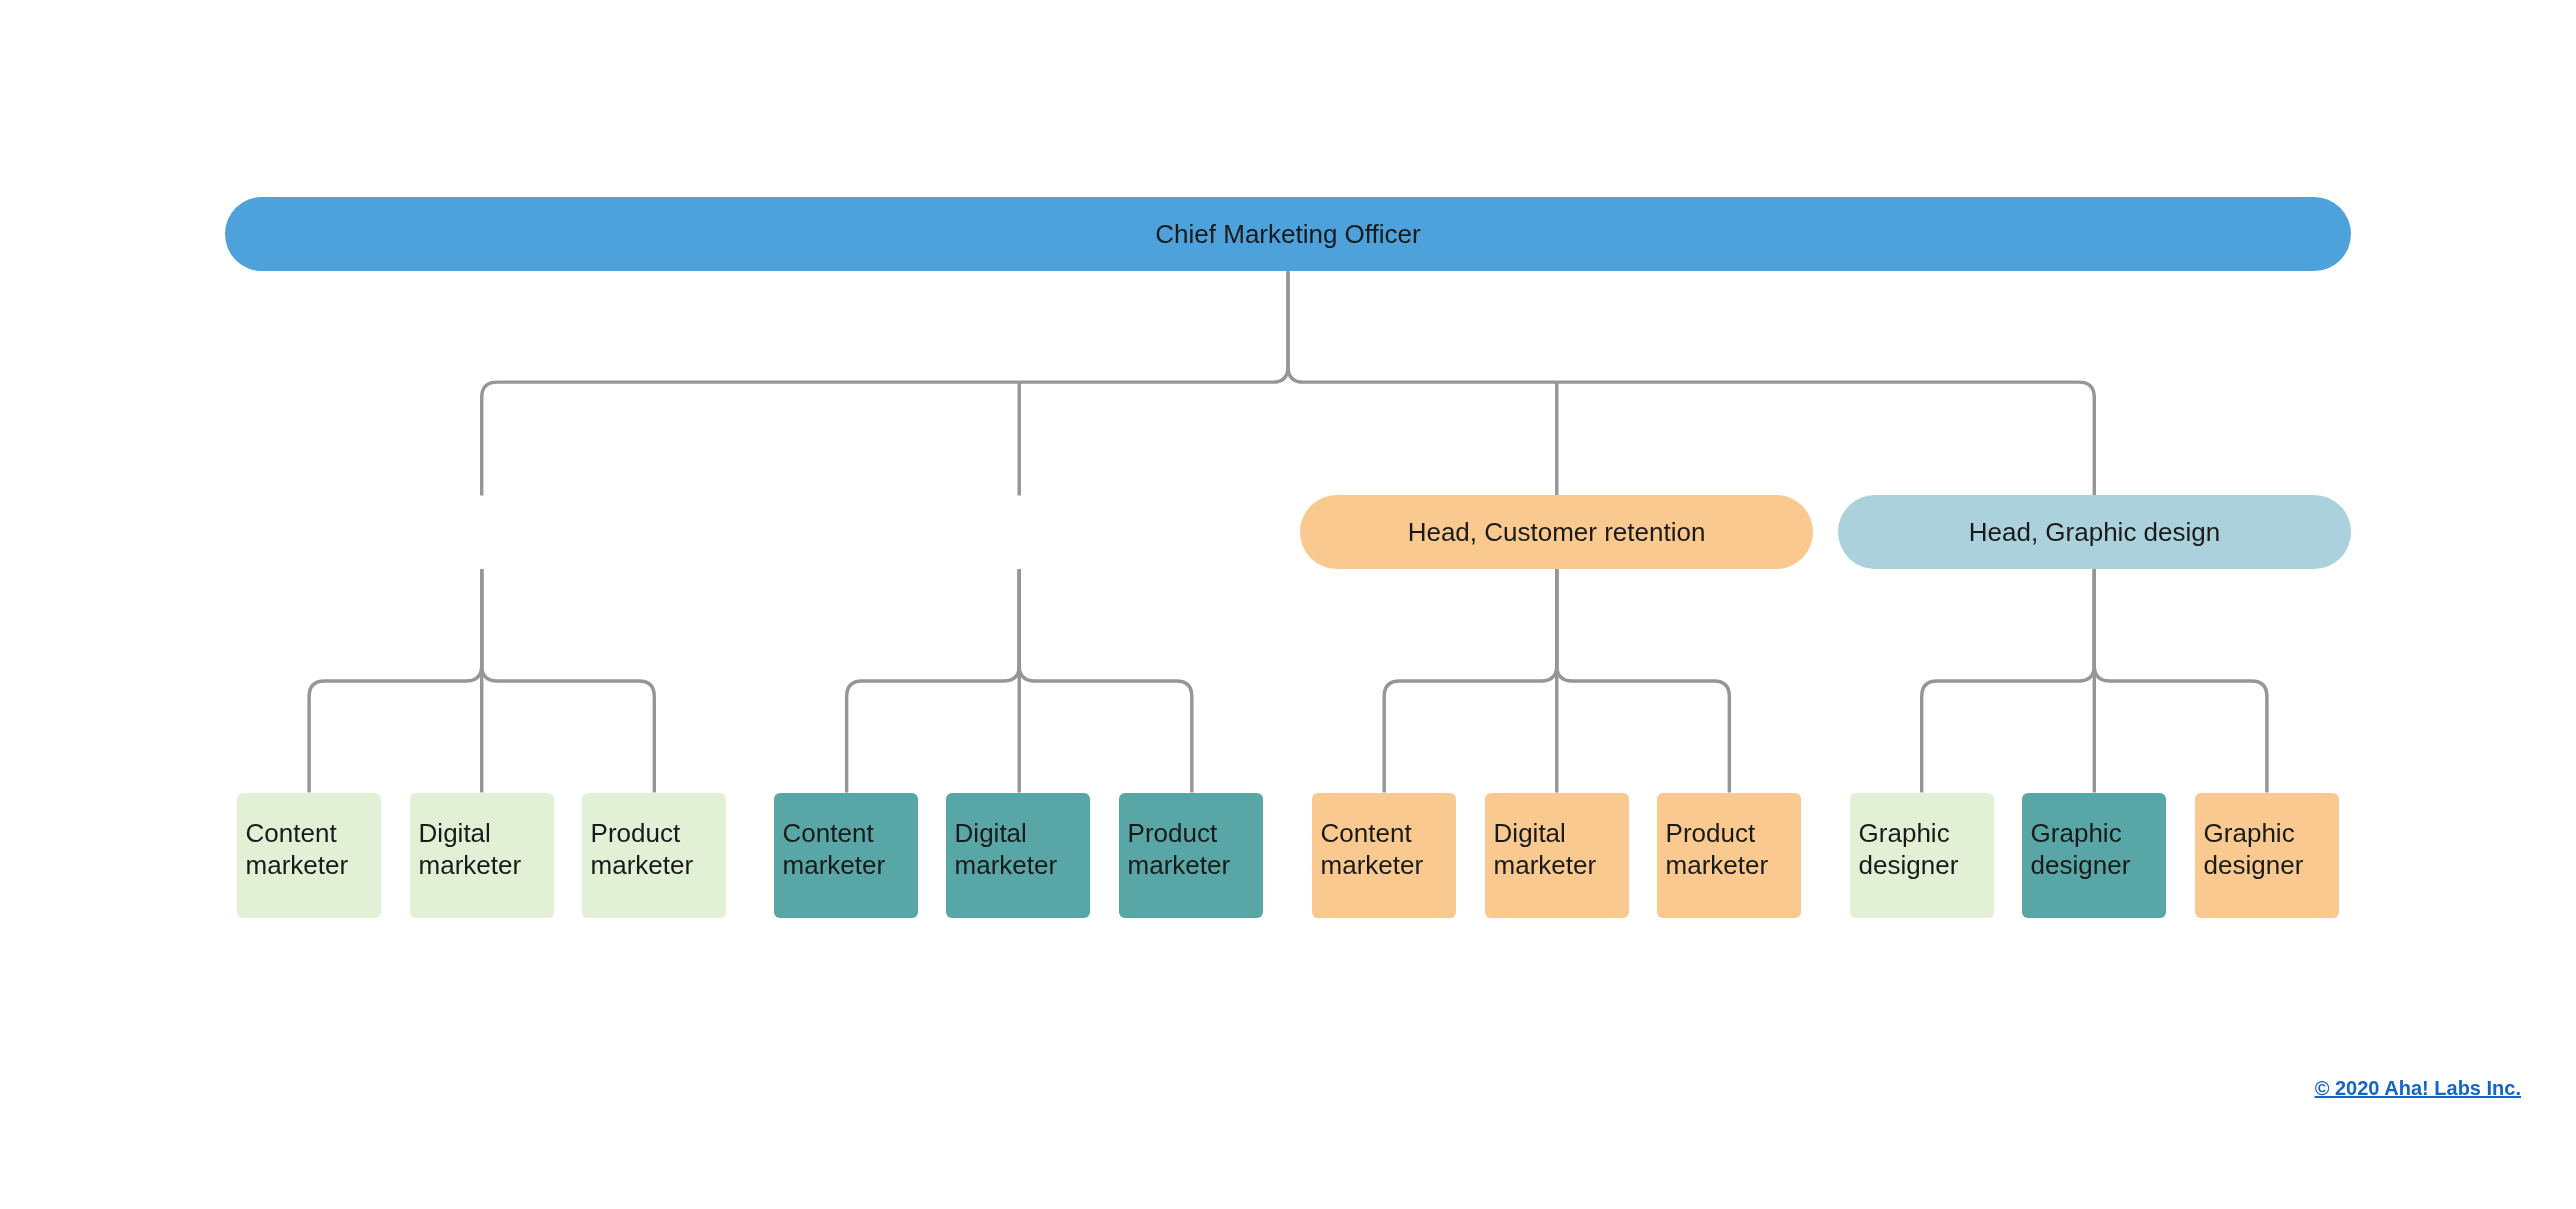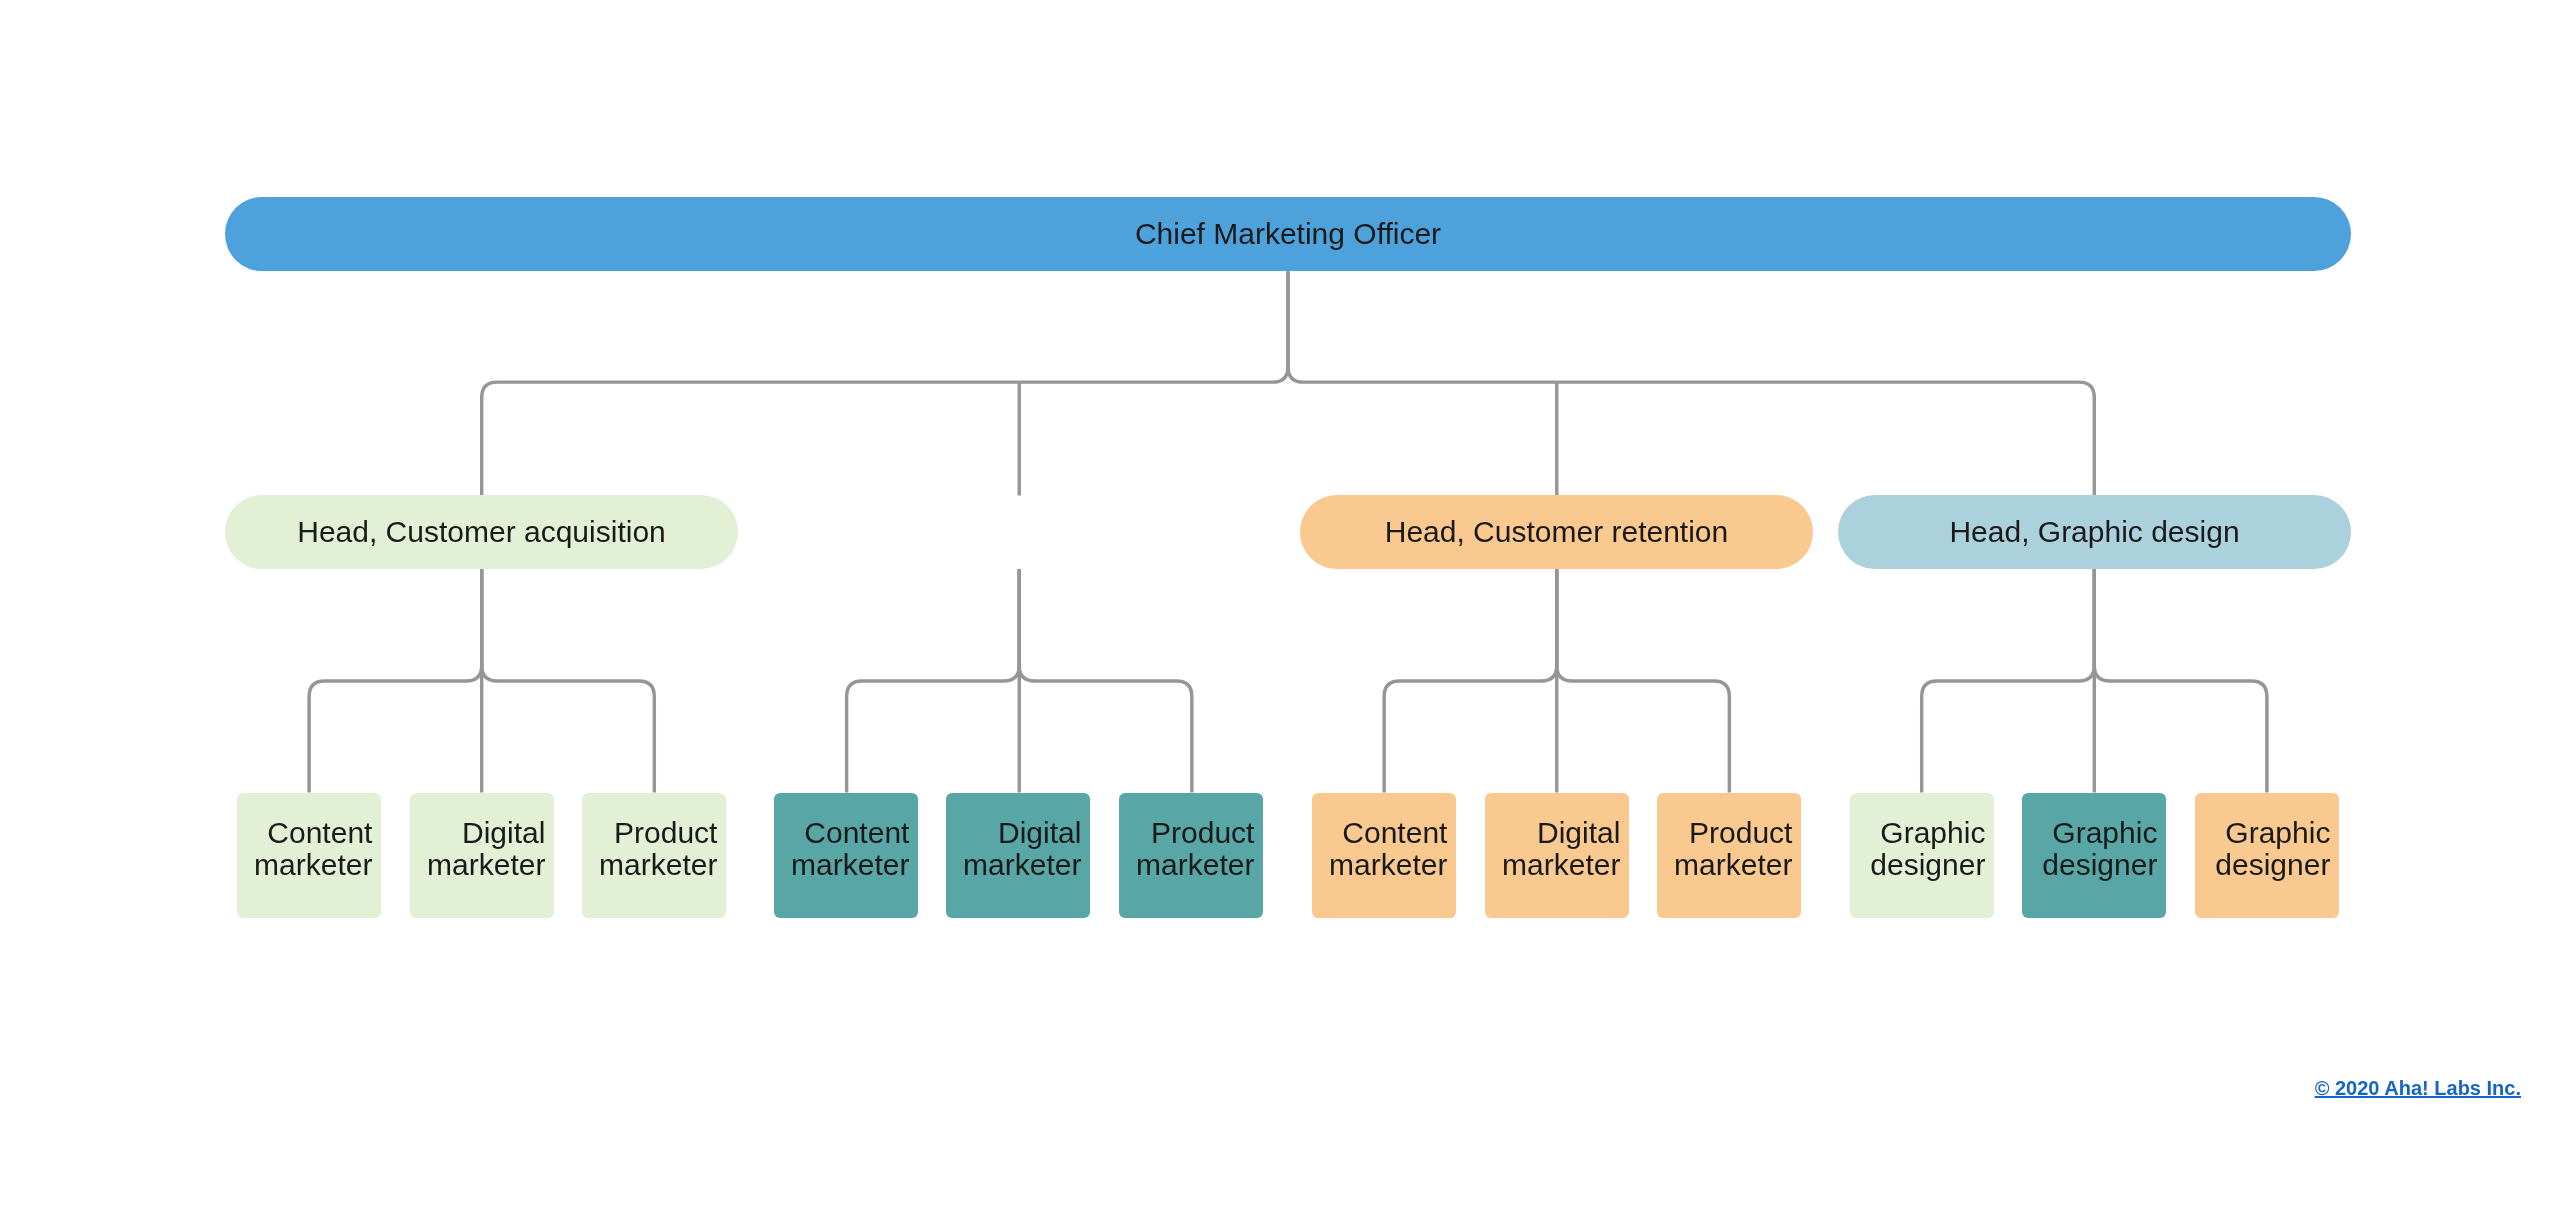--- a/index.html
+++ b/index.html
@@ -14,22 +14,22 @@
   .connectors {
     position: absolute;
     left: 0; top: 0;
     width: 2576px; height: 1209px;
   }
   .node {
     position: absolute;
     display: flex;
     align-items: center;
     justify-content: center;
-    text-align: right;
-    font-size: 30px;
+    text-align: left;
+    font-size: 26px;
     color: #1a1a1a;
     box-sizing: border-box;
   }
   .pill {
     height: 74px;
     border-radius: 37px;
   }
   .leaf {
     width: 144px;
     height: 125px;
@@ -76,21 +76,20 @@
       <path d="M 1813 663 L 1813 923"></path>
 
       <path d="M 2238 923 L 2238 811 Q 2238 793 2256 793 L 2421 793 Q 2439 793 2439 775 L 2439 663"></path>
       <path d="M 2640 923 L 2640 811 Q 2640 793 2622 793 L 2457 793 Q 2439 793 2439 775 L 2439 663"></path>
       <path d="M 2439 663 L 2439 923"></path>
     </g>
   </svg>
 
   <div class="node pill root-bar" style="background: rgb(78, 162, 220);">Chief Marketing Officer</div>
 
-  <div class="node pill head" style="left: 225px; background: rgb(226, 240, 213);">Head, Customer acquisition</div>
   <div class="node pill head" style="left: 1300px; background: rgb(249, 201, 143);">Head, Customer retention</div>
   <div class="node pill head" style="left: 1838px; background: rgb(171, 210, 220);">Head, Graphic design</div>
 
   <div class="node leaf" style="left: 237px; background: rgb(226, 240, 213);">Content marketer</div>
   <div class="node leaf" style="left: 410px; background: rgb(226, 240, 213);">Digital marketer</div>
   <div class="node leaf" style="left: 582px; background: rgb(226, 240, 213);">Product marketer</div>
 
   <div class="node leaf" style="left: 774px; background: rgb(88, 166, 166);">Content marketer</div>
   <div class="node leaf" style="left: 946px; background: rgb(88, 166, 166);">Digital marketer</div>
   <div class="node leaf" style="left: 1119px; background: rgb(88, 166, 166);">Product marketer</div>

